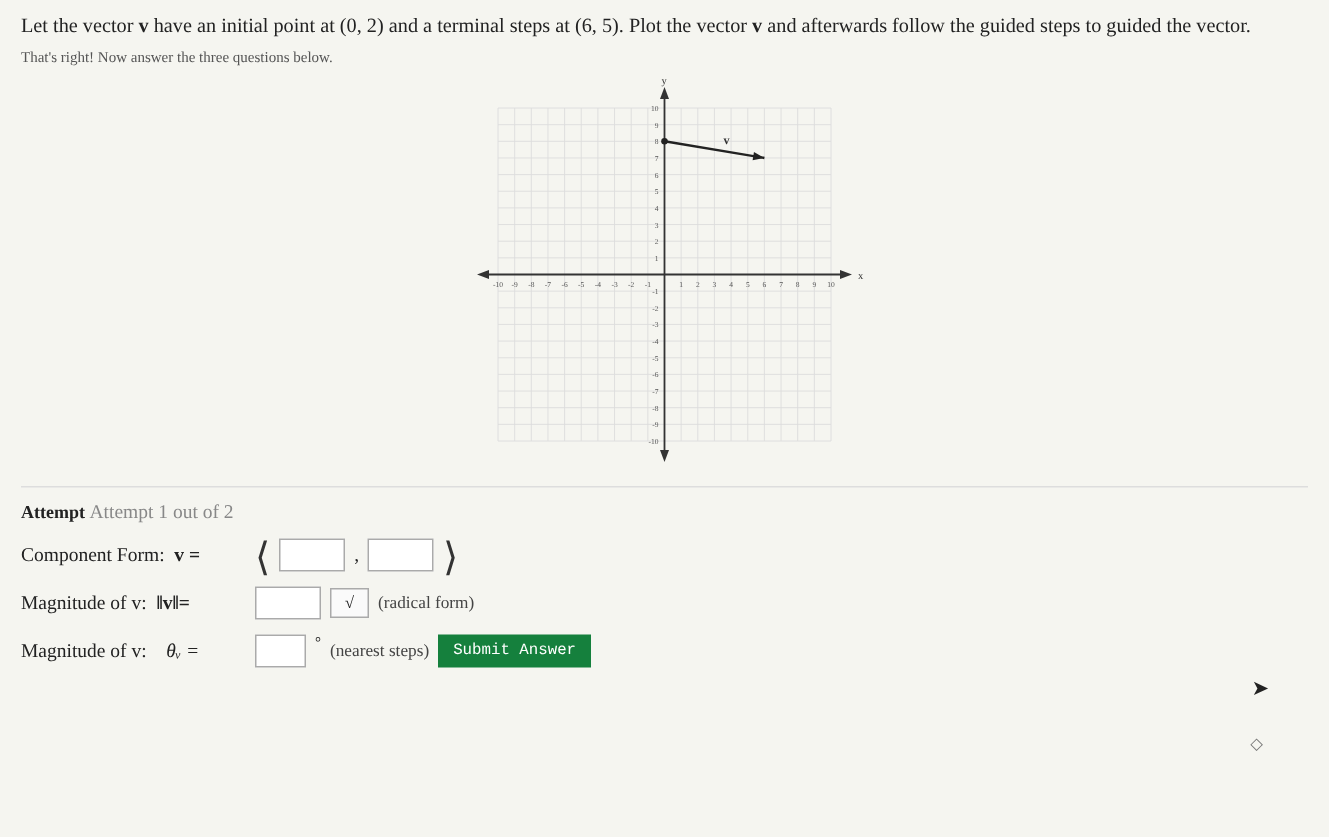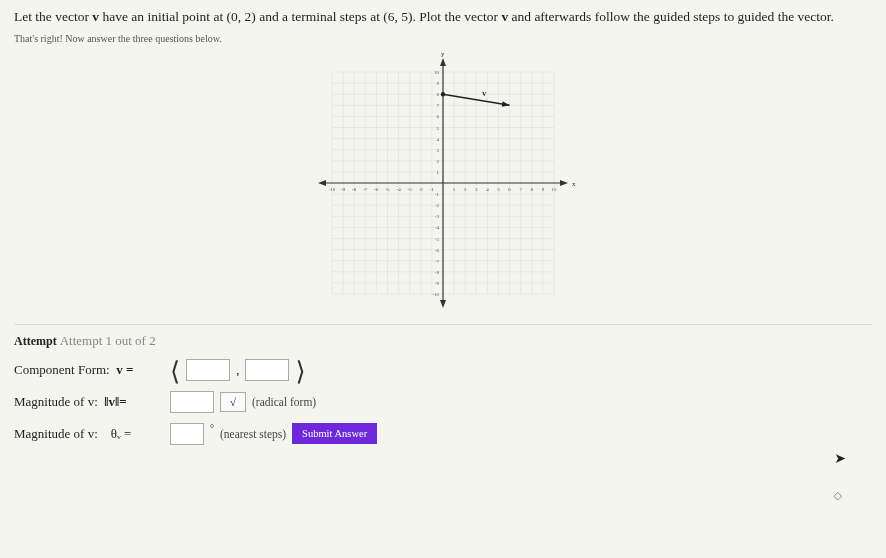--- a/index.html
+++ b/index.html
@@ -13,23 +13,23 @@
 .ans-head{font-size:12px;margin-bottom:10px}
 .ans-head .lbl{font-weight:bold}
 .ans-head .att{color:#888;font-size:13px;margin-left:0}
 .row{display:flex;align-items:center;font-size:13px;margin-bottom:10px;gap:6px}
 .row .label{min-width:150px}
 .box{border:1px solid #aaa;background:#fff;height:22px;width:44px;display:inline-block}
 .box.sm{width:34px}
 .bracket{font-size:26px;font-family:Arial,sans-serif;color:#333;line-height:0.6;position:relative;top:2px}
 .sqrt-btn{border:1px solid #aaa;background:#fafafa;height:20px;width:26px;display:inline-flex;align-items:center;justify-content:center;font-size:11px;cursor:pointer}
 .deg{font-size:10px;position:relative;top:-5px}
-.submit{background:#6d28d9;color:#fff;border:none;padding:5px 10px;font-size:10.5px;cursor:pointer;font-family:Liberation Serif, serif}
+.submit{background:#15803d;color:#fff;border:none;padding:5px 10px;font-size:10.5px;cursor:pointer;font-family:Liberation Mono, monospace}
 .hint-txt{font-size:11.5px;color:#444}
-.ital{}
+.ital{font-style:italic}
 .cursor-ico{position:absolute;right:40px;top:450px;font-size:14px;color:#222}
 .diamond-ico{position:absolute;right:44px;bottom:56px;font-size:11px;color:#777}
 </style>
 </head>
 <body>
 
 <div class="question">
   <span>Let the vector </span><span class="bold">v</span><span> have an initial point at </span><span>(0, 2)</span><span> and a terminal steps at </span><span>(6, 5)</span><span>. Plot the vector </span><span class="bold">v</span><span> and afterwards follow the guided steps to guided the vector.</span>
 </div>
 

